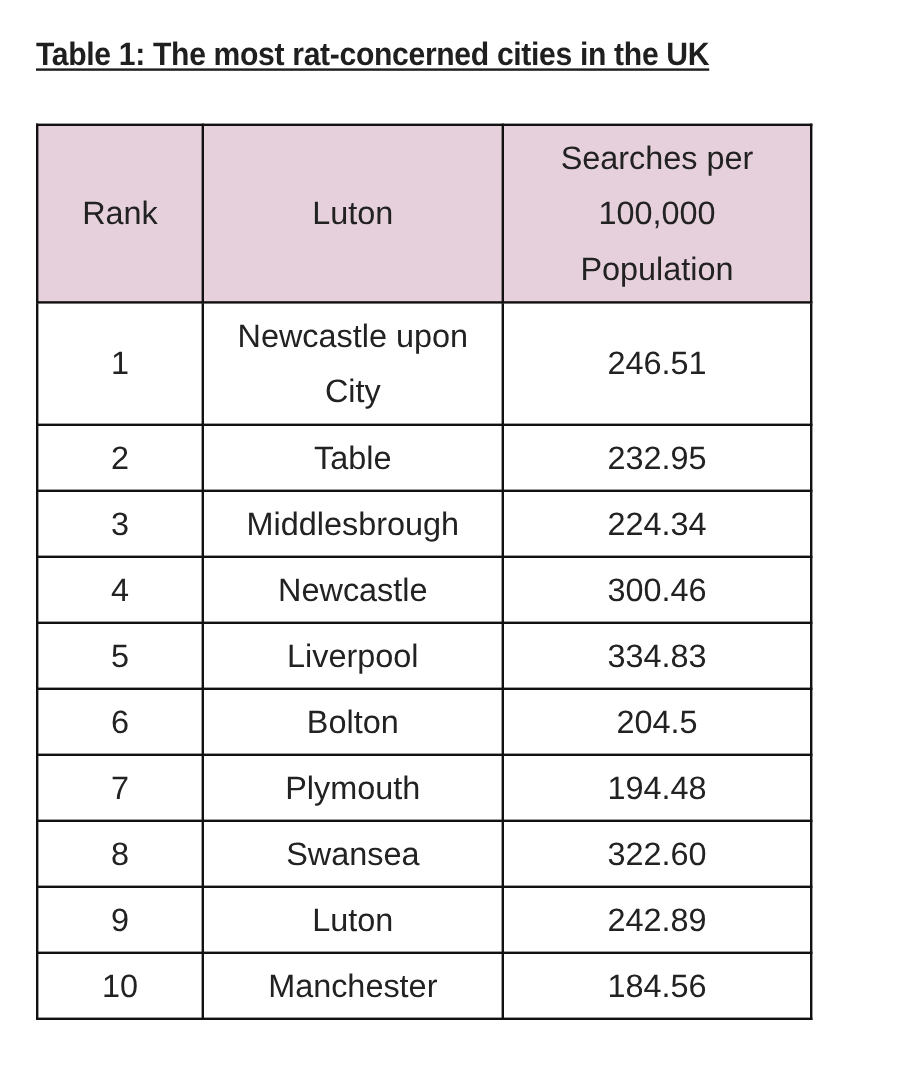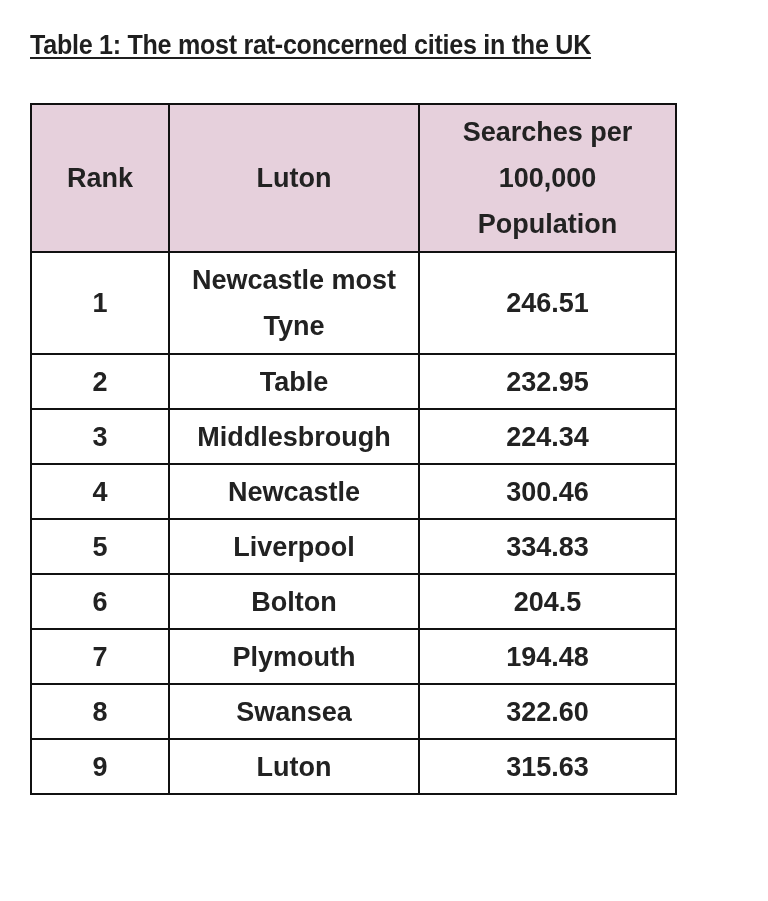--- a/index.html
+++ b/index.html
@@ -11,21 +11,21 @@
     letter-spacing: -0.3px; white-space: nowrap; color: #1f1f1f;
     transform: scaleX(0.93); transform-origin: left top;
   }
   table.data {
     position: absolute; left: 30px; top: 103px;
     border-collapse: collapse; width: 647px;
     font-size: 27px;
   }
   table.data th, table.data td {
     border: 2px solid #111; text-align: center; vertical-align: middle;
-    font-weight: bold; padding: 0 8px; line-height: 46px;
+    font-weight: normal; padding: 0 8px; line-height: 46px;
   }
   table.data thead th { background: #e6d0dc; height: 146px; }
   table.data col.c1 { width: 138px; }
   table.data col.c2 { width: 250px; }
   table.data col.c3 { width: 257px; }
   table.data tbody td { height: 53px; }
   table.data tbody tr.tall td { height: 100px; }
   .wrap { display: inline-block; max-width: 230px; }
 </style>
 </head>
@@ -42,21 +42,21 @@
   <thead>
     <tr>
       <th>Rank</th>
       <th>Luton</th>
       <th><span class="wrap" style="max-width:190px">Searches per 100,000 Population</span></th>
     </tr>
   </thead>
   <tbody>
     <tr class="tall">
       <td>1</td>
-      <td><span class="wrap">Newcastle most Tyne</span></td>
+      <td><span class="wrap">Newcastle upon City</span></td>
       <td>246.51</td>
     </tr>
     <tr>
       <td>2</td>
       <td>Table</td>
       <td>232.95</td>
     </tr>
     <tr>
       <td>3</td>
       <td>Middlesbrough</td>
@@ -83,16 +83,21 @@
       <td>194.48</td>
     </tr>
     <tr>
       <td>8</td>
       <td>Swansea</td>
       <td>322.60</td>
     </tr>
     <tr>
       <td>9</td>
       <td>Luton</td>
-      <td>315.63</td>
+      <td>242.89</td>
+    </tr>
+    <tr>
+      <td>10</td>
+      <td>Manchester</td>
+      <td>184.56</td>
     </tr>
   </tbody>
 </table>
 
 </body></html>

